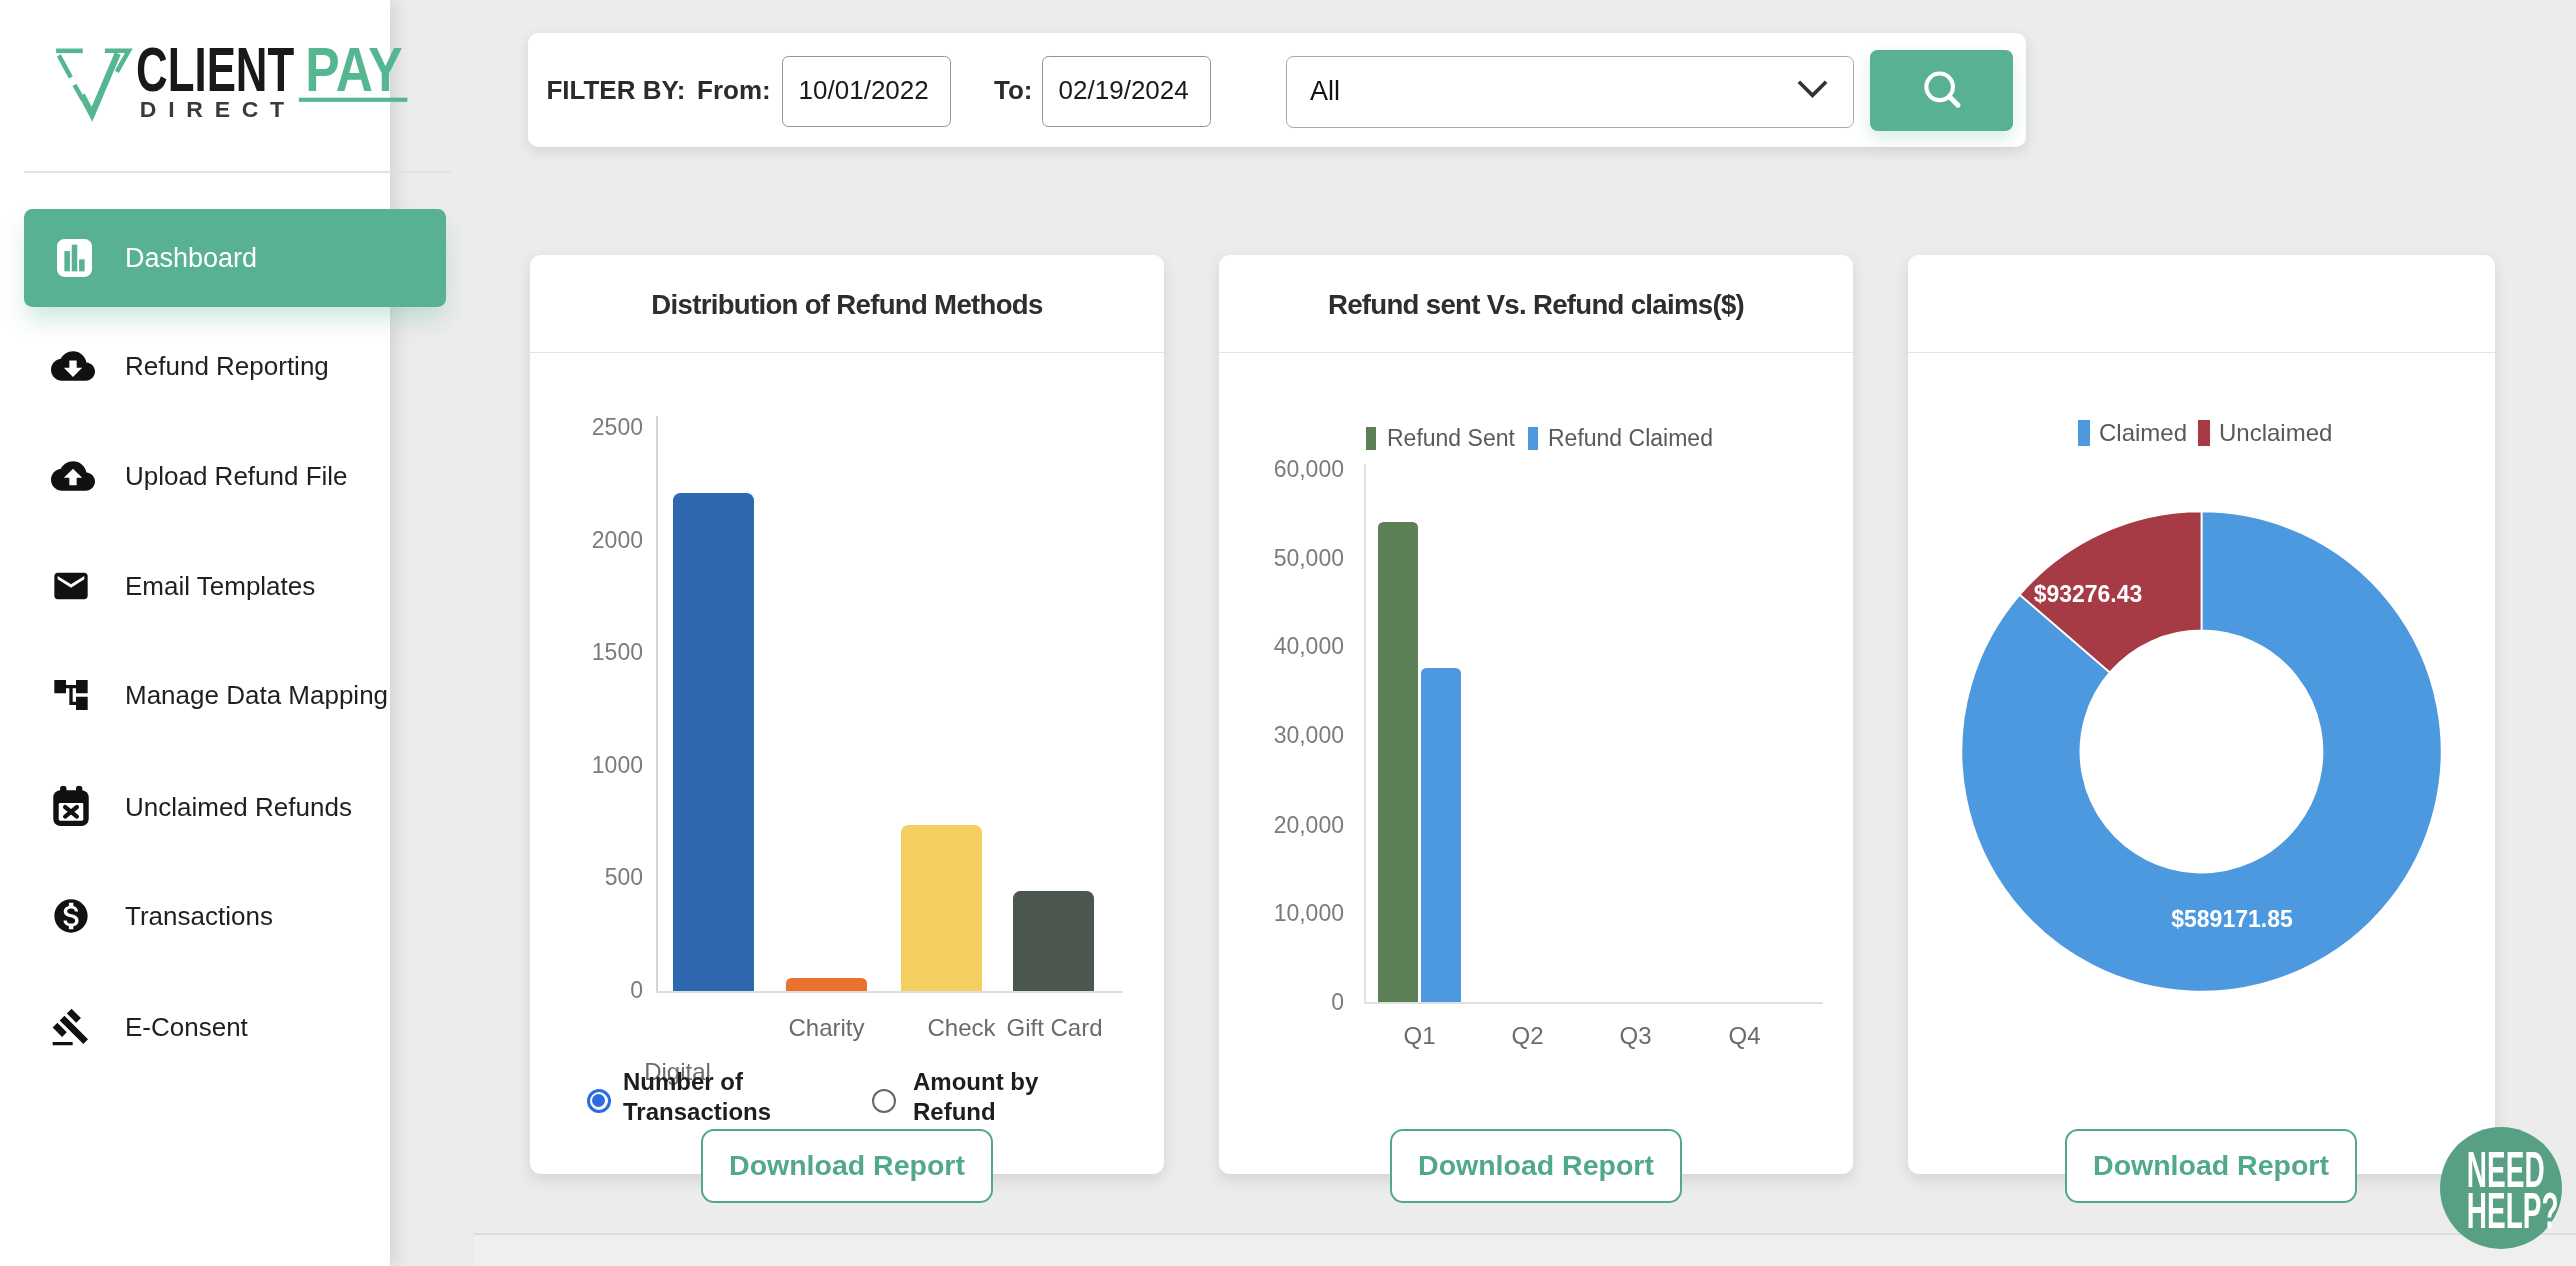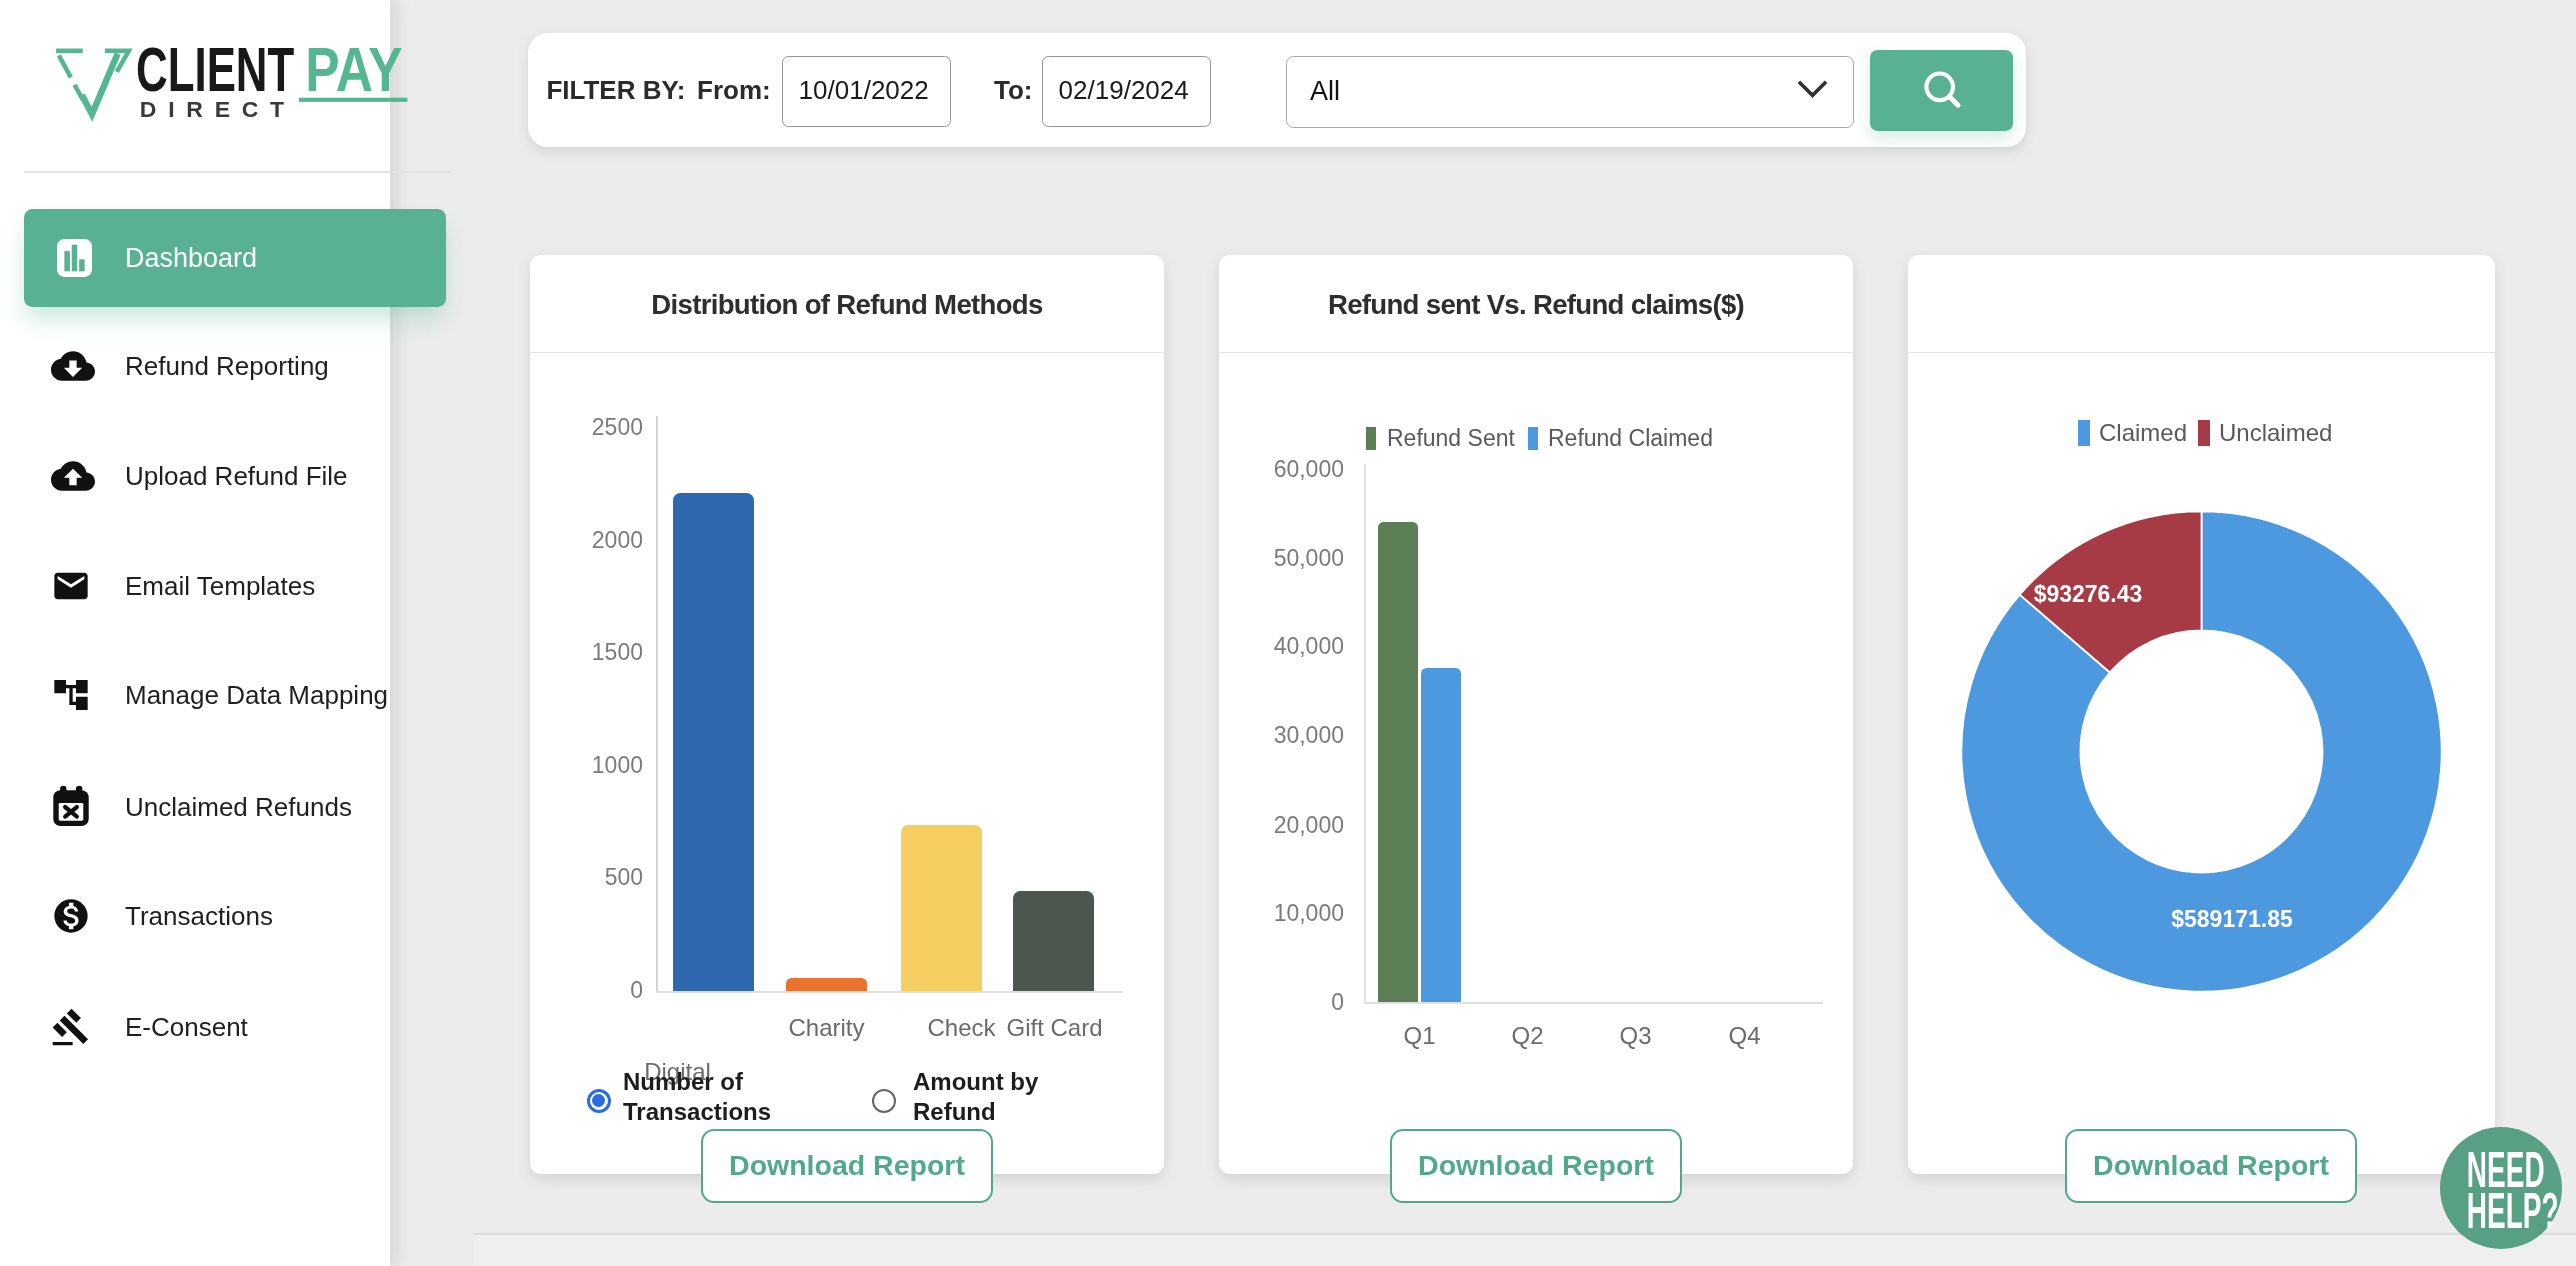--- a/index.html
+++ b/index.html
@@ -11,21 +11,21 @@
              box-shadow:5.5px 0 16.5px rgba(0,0,0,0.10); }
   #sep { position:absolute; left:24px; top:171px; width:427px; height:1.8px; background:#e2e2e2; }
   #dash-btn { position:absolute; left:24px; top:209px; width:422px; height:98px; background:#58b192;
               border-radius:8.3px; box-shadow:0 14.7px 24px -3.7px rgba(88,177,146,0.32); }
   #dash-btn .txt { position:absolute; left:101px; top:0; height:98px; line-height:98px; color:#fff; font-size:27px; }
   .menu-item { position:absolute; left:0; width:474px; height:55px; }
   .menu-item .txt { position:absolute; left:125px; top:50%; transform:translateY(-50%); font-size:26px; color:#1f1f1f; }
   .micon { position:absolute; left:51px; top:50%; transform:translateY(-50%); }
   
   #filter { position:absolute; left:528px; top:33px; width:1498px; height:114px; background:#fff;
-            border-radius:20px; box-shadow:0 4.6px 13px rgba(0,0,0,0.10);padding-left:44px; }
+            border-radius:10px; box-shadow:0 4.6px 13px rgba(0,0,0,0.10);padding-left:44px; }
   .flabel { position:absolute; top:0; height:114px; line-height:114px; font-weight:bold; font-size:26px; color:#2b2b2b; }
   .finput { position:absolute; top:23px; height:71px; width:169px; border:1.8px solid #949494; border-radius:6.4px;
             background:#fff; font-size:26px; color:#1a1a1a; line-height:67px; padding-left:15.6px; }
   #fselect { position:absolute; left:758px; top:23px; width:568px; height:72px; border:1.8px solid #a8a8a8; border-radius:7.4px;
              background:#fff; font-size:27px; color:#111; line-height:68px; padding-left:23px; }
   #search-btn { position:absolute; left:1342px; top:16.5px; width:143px; height:81px; background:#58b192; border-radius:7.4px;
                 box-shadow:0 7.4px 14.7px rgba(88,177,146,0.22); }
   
   .card { position:absolute; top:255px; height:919px; background:#fff; border-radius:11px;
           box-shadow:0 5.5px 14.7px rgba(0,0,0,0.10); }

